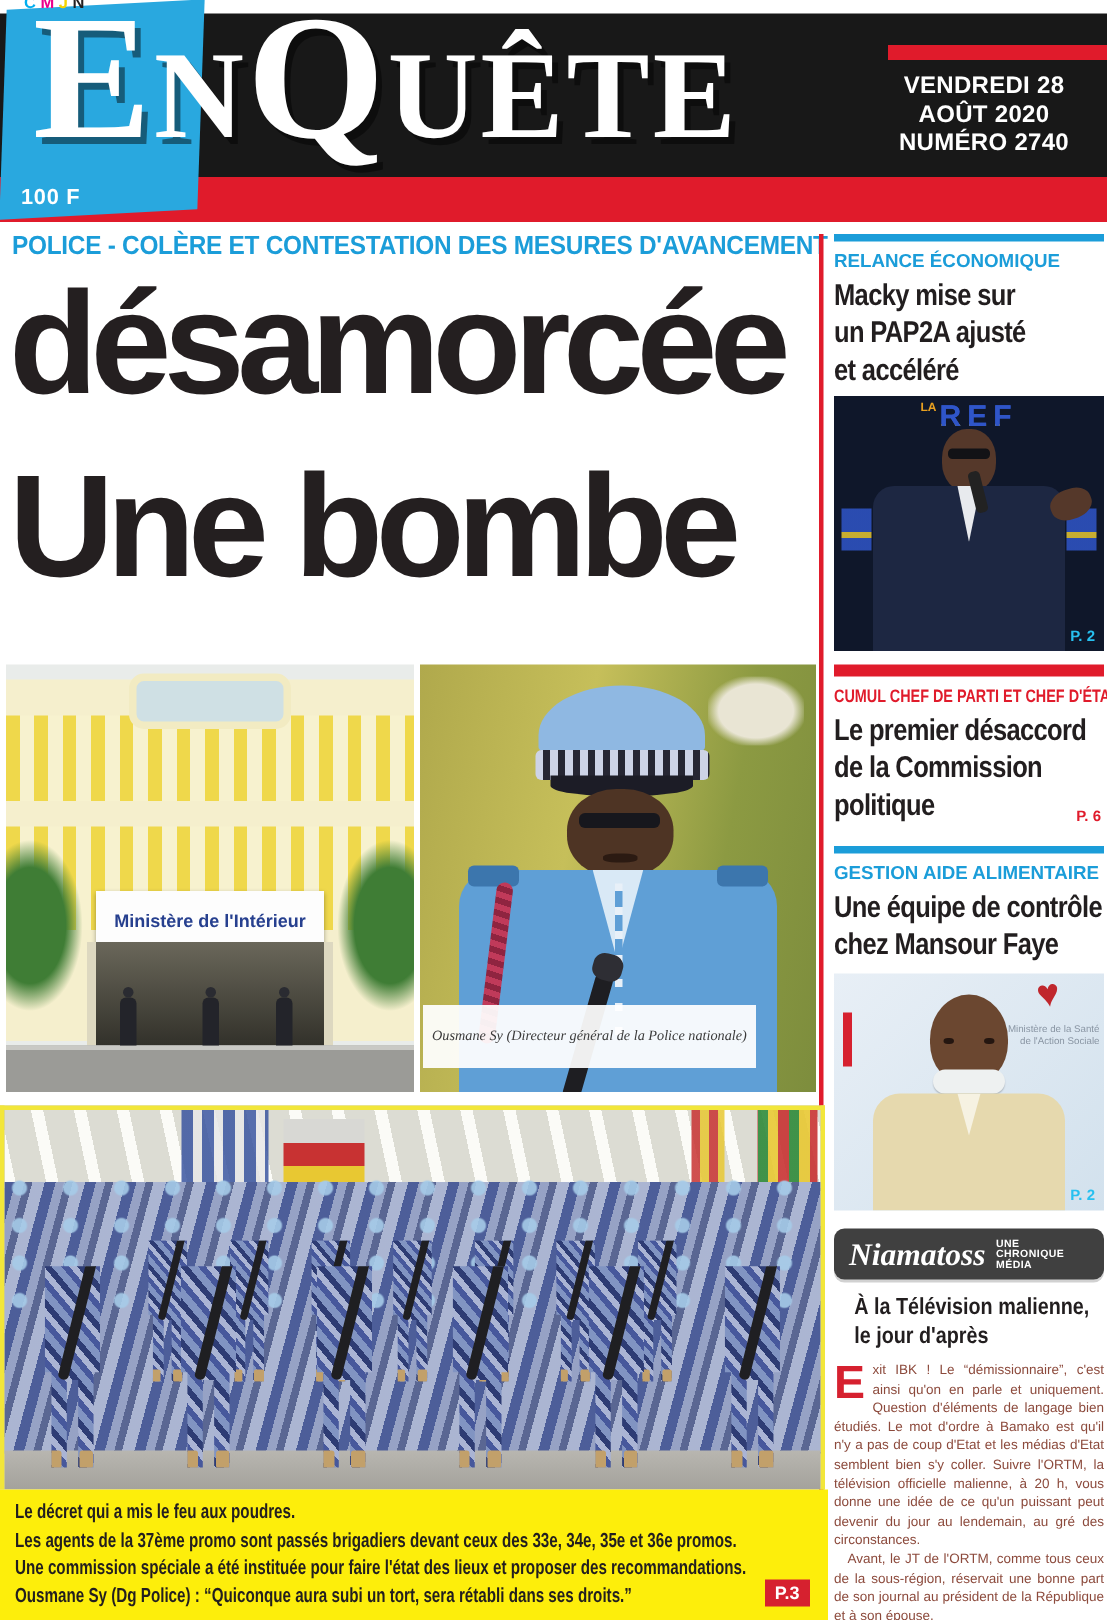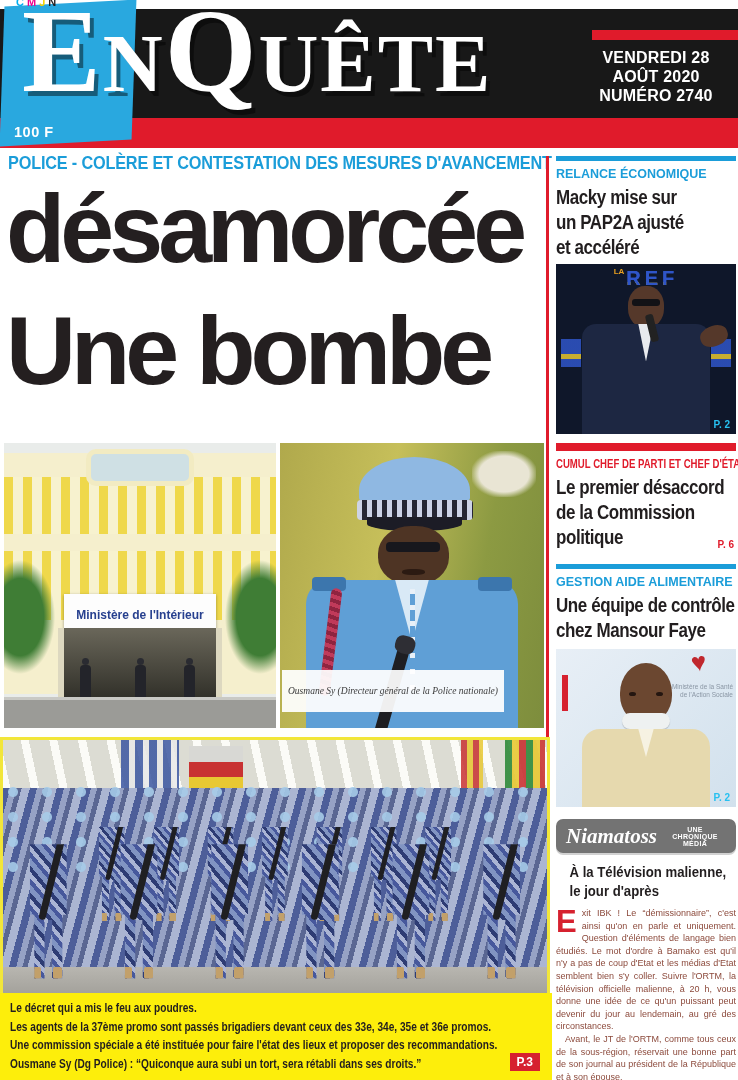--- a/index.html
+++ b/index.html
@@ -92,21 +92,21 @@
   .ms-redmark { position:absolute; left:6px; top:26px; width:6px; height:36px; background:#d6212f; }
   .ms-heart { position:absolute; right:30px; top:-2px; font-size:26px; color:#c0272d; transform:rotate(-8deg); }
   .ms-logotext { position:absolute; right:3px; top:34px; width:74px; font-size:6.5px; line-height:8px; color:#8a96a4; text-align:right; }
   .ms-head { position:absolute; left:64px; top:14px; width:52px; height:60px; background:#6b4730; border-radius:50% 50% 46% 46%; }
   .ms-head::before { content:""; position:absolute; left:18%; top:48%; width:12%; height:7%; background:#241610; border-radius:50%; box-shadow:27px 0 0 #241610; }
   .ms-mask { position:absolute; left:66px; top:64px; width:48px; height:16px; background:#eef1f1; border-radius:8px; box-shadow:0 1px 1px rgba(0,0,0,.2); }
   .ms-body { position:absolute; left:26px; top:80px; width:128px; height:78px; background:#e6d9ae; border-radius:18px 18px 0 0; }
   .ms-body::before { content:""; position:absolute; left:44%; top:0; width:12%; height:36%; background:#f6f2e2; clip-path:polygon(0 0,100% 0,50% 100%); }
 
   
-  .chron-brand { margin-top:12px; height:34px; background:#737373; border-radius:7px; display:flex; align-items:center; padding:0 10px; gap:7px; box-shadow:0 2px 0 rgba(0,0,0,.18);text-align:center; }
+  .chron-brand { margin-top:12px; height:34px; background:#404040; border-radius:7px; display:flex; align-items:center; padding:0 10px; gap:7px; box-shadow:0 2px 0 rgba(0,0,0,.18); }
   .chron-brand-name { font-family:"Liberation Serif", serif; font-style:italic; font-weight:bold; font-size:21px; color:#fff; }
   .chron-brand-tag { font-size:7px; font-weight:bold; color:#fff; letter-spacing:.3px; }
   .chron-title { margin-top:9px; text-align:left; }
   .chron-title div { font-weight:bold; font-size:15.5px; line-height:19px; color:#221e1f; white-space:nowrap; transform:scaleX(.85); transform-origin:center top; }
   .chron-body { margin-top:7px; font-size:9px; line-height:12.6px; color:#8c4a3c; text-align:justify; }
   .dropcap { float:left; font-size:31px; line-height:25px; font-weight:bold; color:#d6212f; margin:2px 5px 0 0; }
   .chron-p2 { text-indent:9px; }
 
   
   .photo-parade { position:absolute; left:0; top:737px; width:550px; height:256px; background:#c4c4be; overflow:hidden; border-top:3px solid #f2e63a; border-left:3px solid #f2e63a; border-right:3px solid #f2e63a; }

